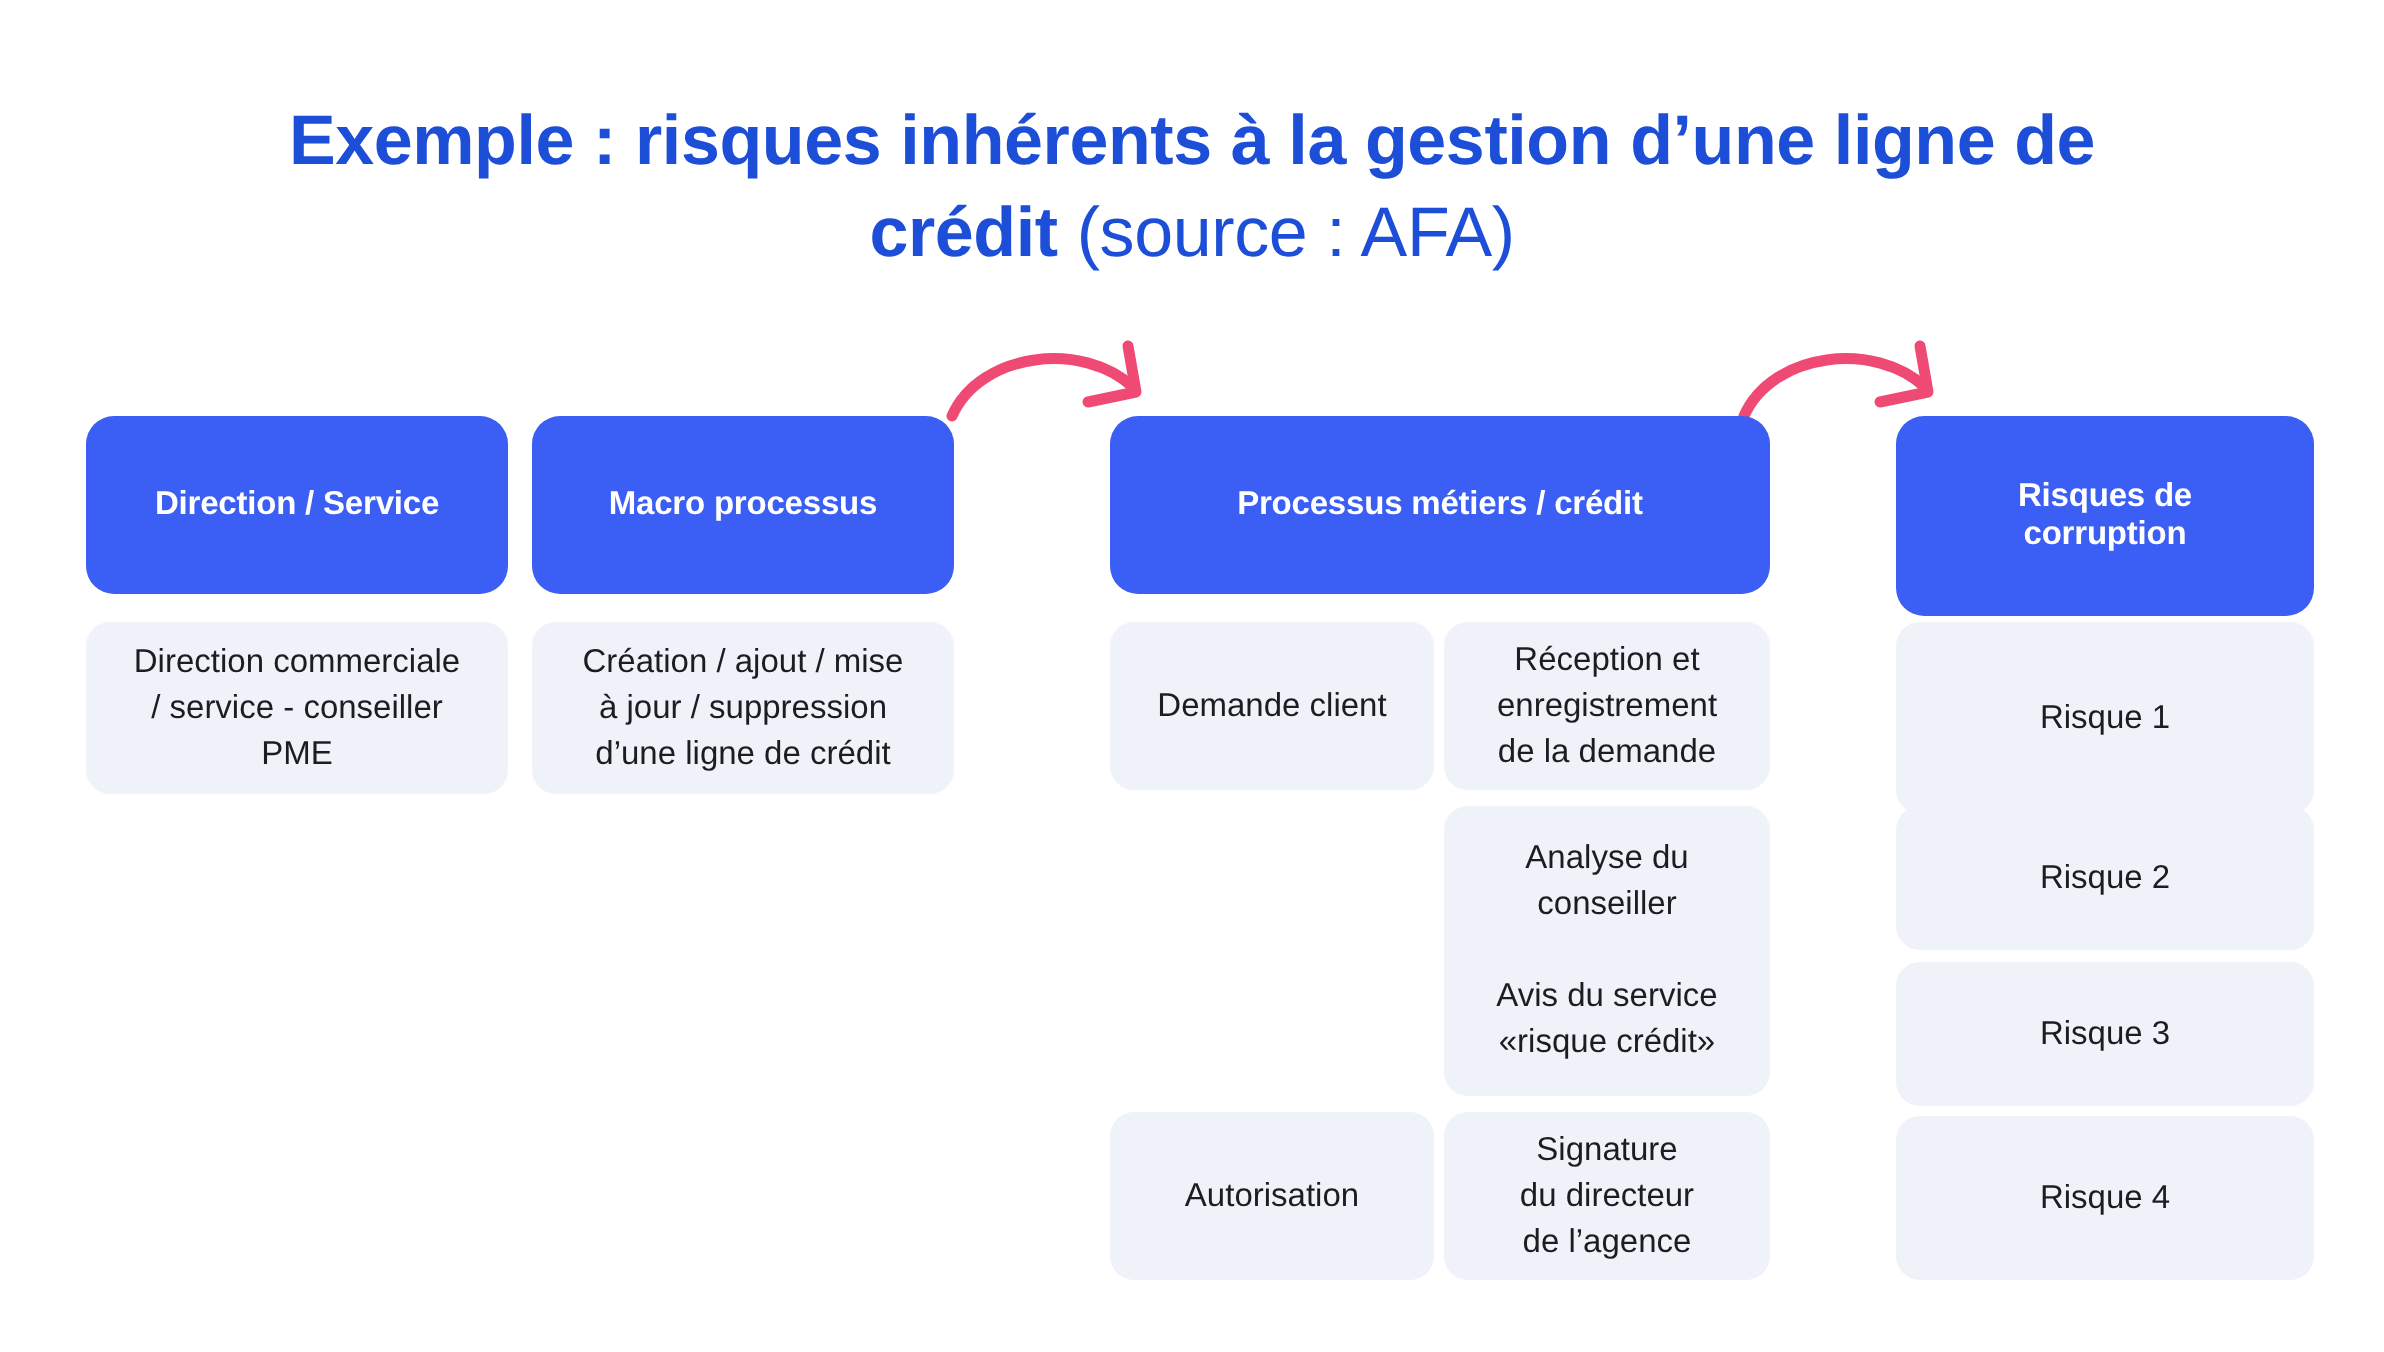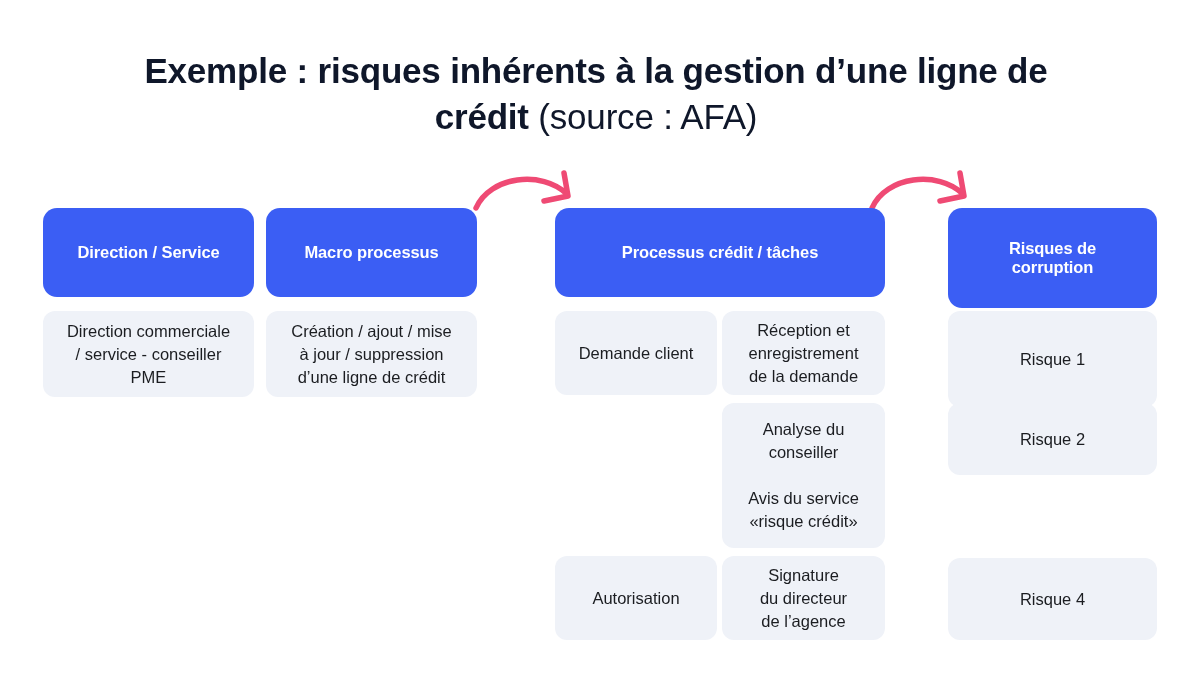--- a/index.html
+++ b/index.html
@@ -16,21 +16,21 @@
     -webkit-font-smoothing: antialiased;
   }
 
   
   .title-block {
     position: absolute;
     left: 96px;
     top: 48px;
     width: 1000px;
     text-align: center;
-    color: #0f172a;
+    color: #1d4ed8;
     font-size: 35px;
     line-height: 46px;
     letter-spacing: -0.2px;
   }
   .title-strong {
     font-weight: bold;
   }
   .title-light {
     font-weight: normal;
   }
@@ -134,35 +134,36 @@
   <svg class="arrow" id="arrow-1" viewBox="0 0 110 45">
     <path d="M 6 40 C 20 8, 72 2, 97 26" fill="none" stroke="#ef4a74" stroke-width="5.5" stroke-linecap="round"></path>
     <path d="M 74 33 L 98 28 L 94 5" fill="none" stroke="#ef4a74" stroke-width="5.5" stroke-linecap="round" stroke-linejoin="round"></path>
   </svg>
 
   <svg class="arrow" id="arrow-2" viewBox="0 0 110 45">
     <path d="M 6 40 C 20 8, 72 2, 97 26" fill="none" stroke="#ef4a74" stroke-width="5.5" stroke-linecap="round"></path>
     <path d="M 74 33 L 98 28 L 94 5" fill="none" stroke="#ef4a74" stroke-width="5.5" stroke-linecap="round" stroke-linejoin="round"></path>
   </svg>
 
-  <div class="head-box" id="head-processus">Processus crédit / tâches</div>
+  <div class="head-box" id="head-processus">Processus métiers / crédit</div>
 
   <div class="cell" id="cell-p-a1">Demande client</div>
   <div class="cell" id="cell-p-a3">Autorisation</div>
 
   <div class="cell" id="cell-p-b2">Analyse du
 conseiller
 
 Avis du service
 «risque crédit»</div>
   <div class="cell" id="cell-p-b1">Réception et
 enregistrement
 de la demande</div>
   <div class="cell" id="cell-p-b3">Signature
 du directeur
 de l’agence</div>
 
   <div class="head-box" id="head-risques">Risques de corruption</div>
   <div class="cell" id="cell-r1">Risque 1</div>
   <div class="cell" id="cell-r2">Risque 2</div>
+  <div class="cell" id="cell-r3">Risque 3</div>
   <div class="cell" id="cell-r4">Risque 4</div>
 
 </div>
 
 </body></html>

